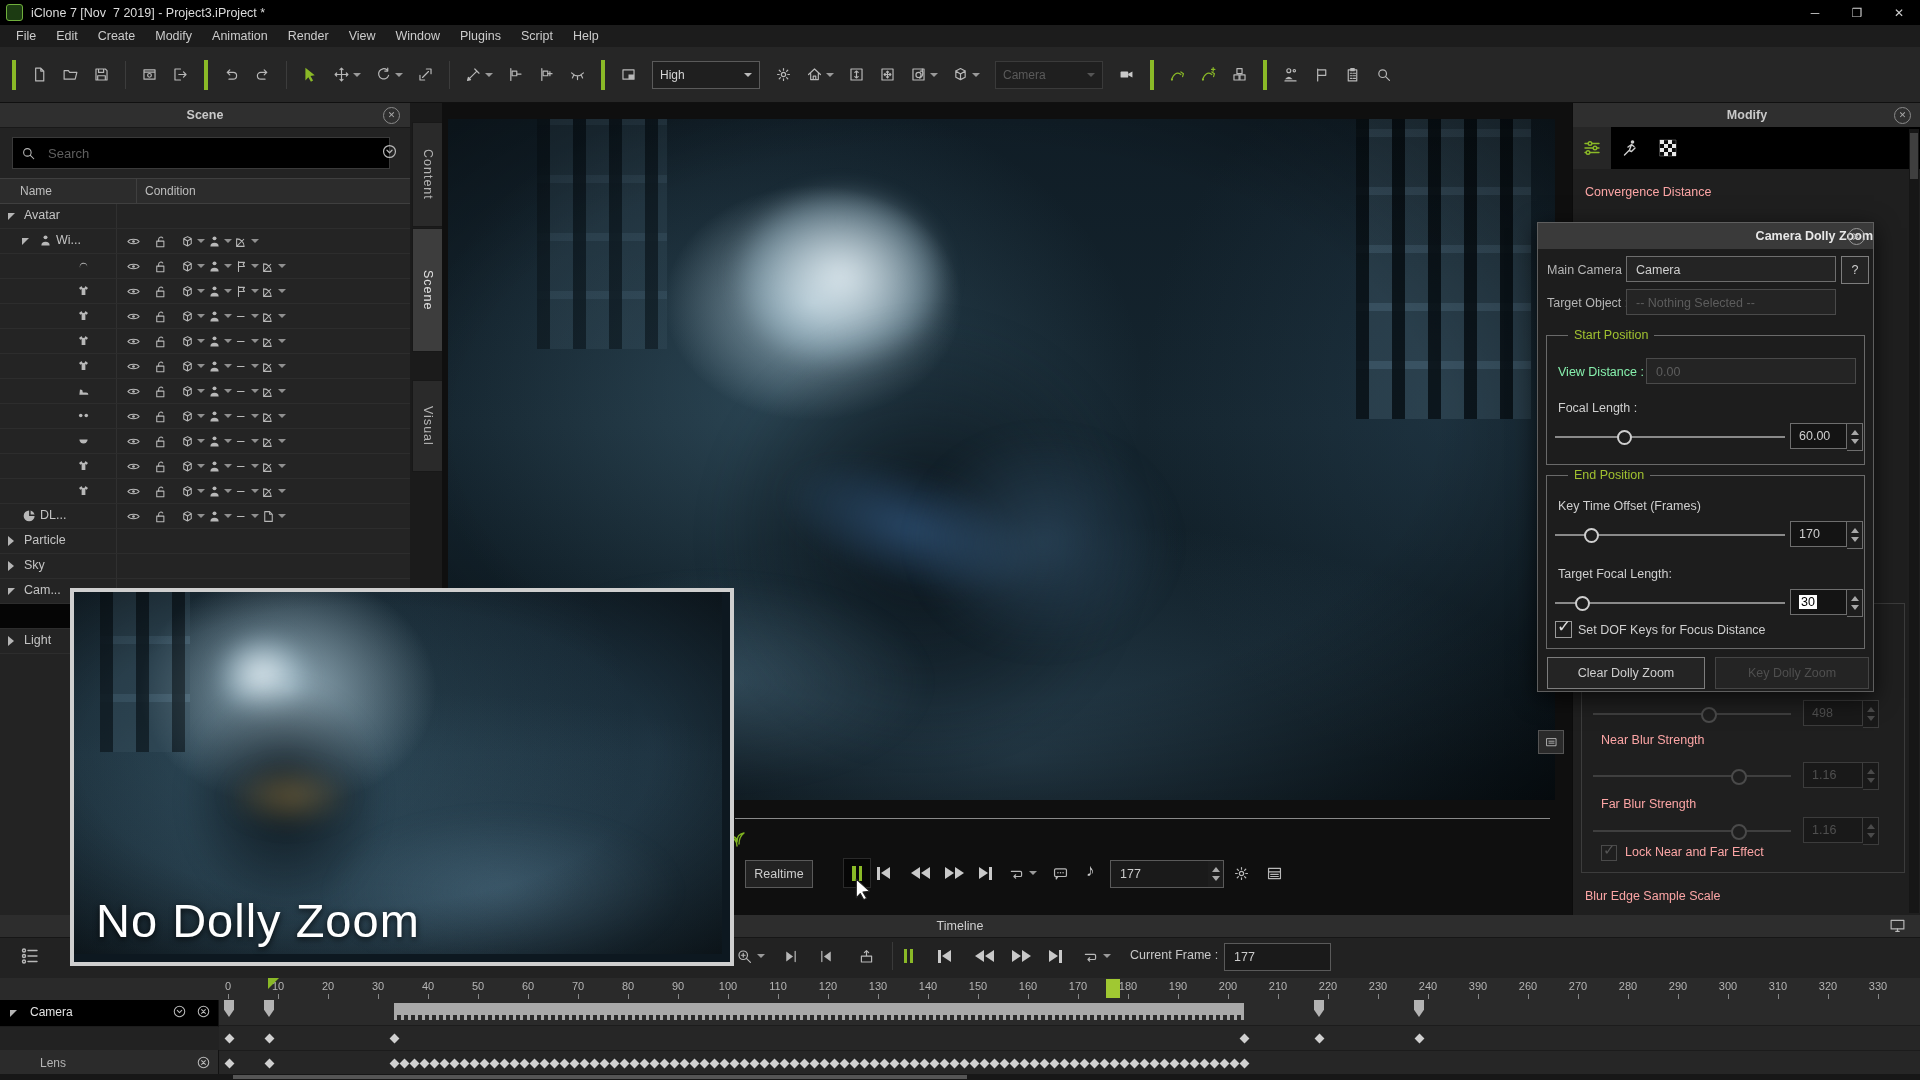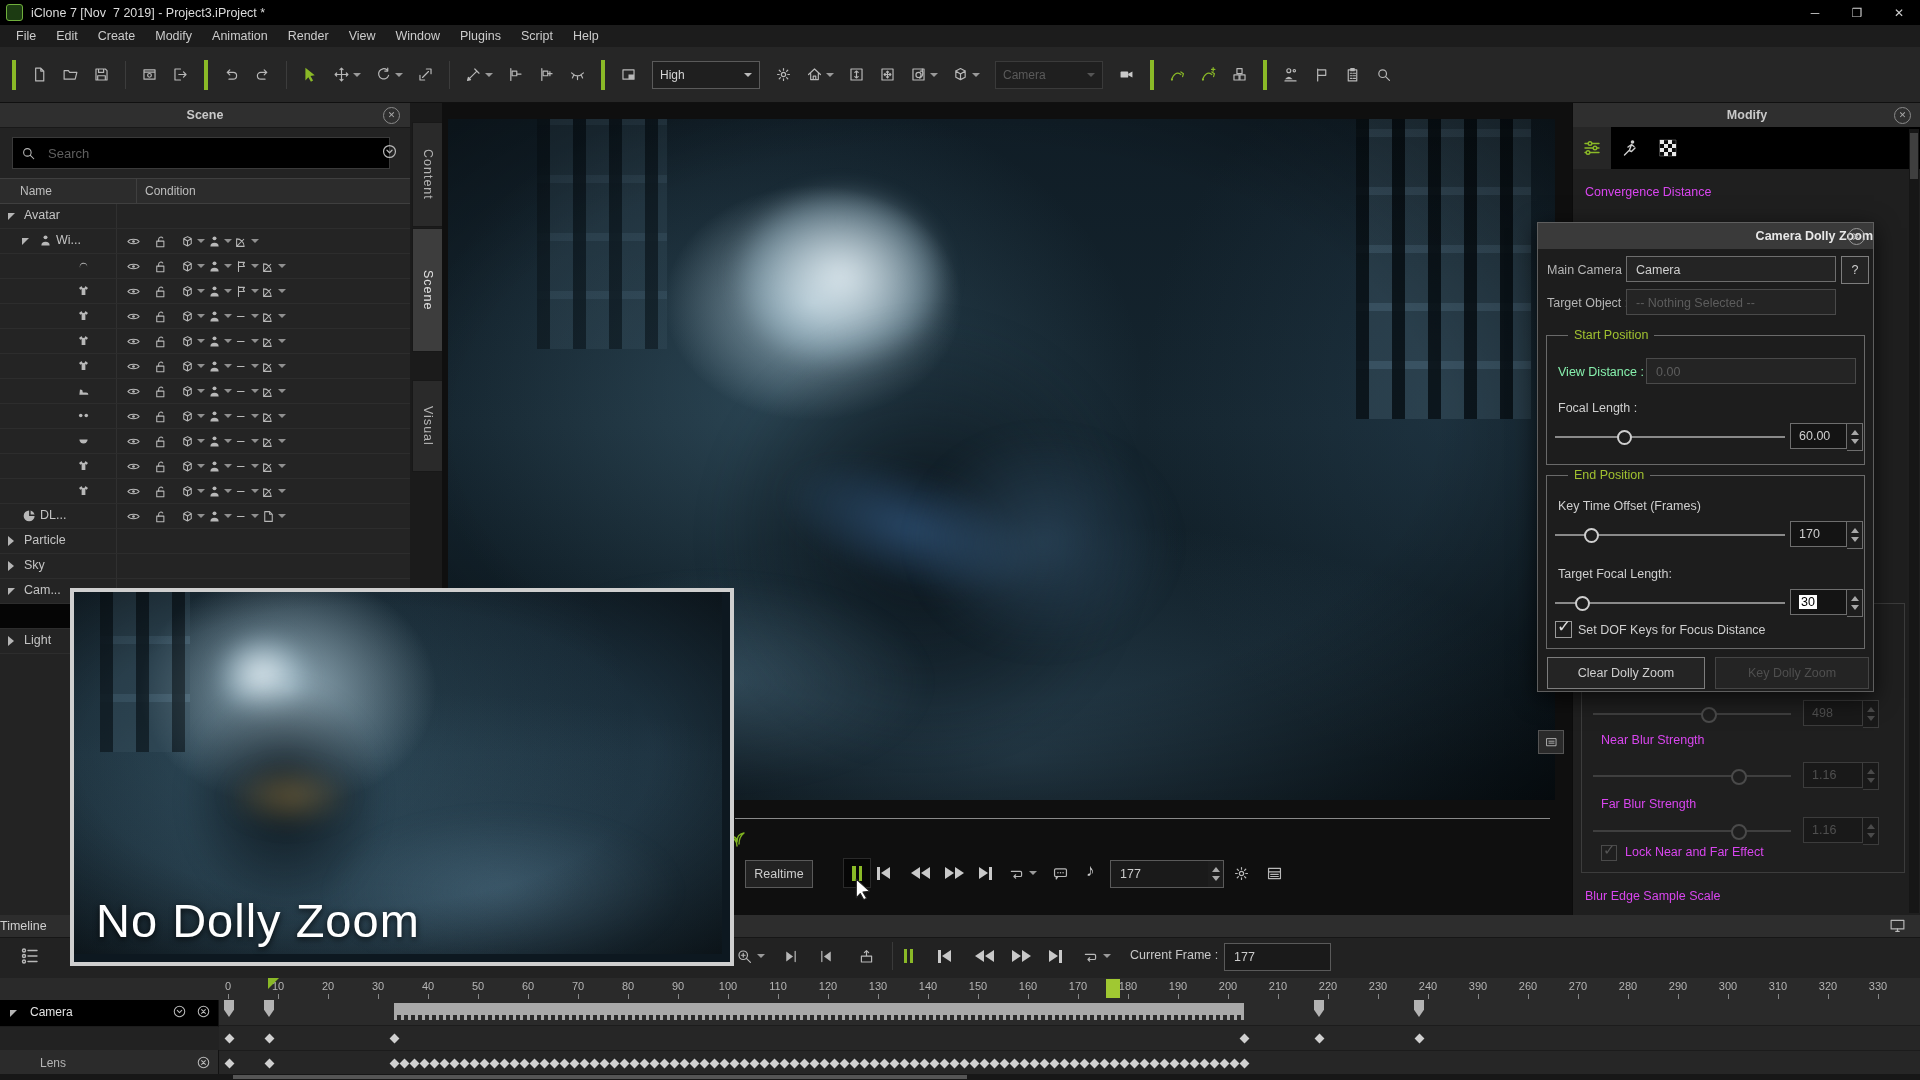--- a/index.html
+++ b/index.html
@@ -81,21 +81,21 @@
   .tri-l2{width:0;height:0;border-right:9px solid #c9c9c9;border-top:6px solid transparent;border-bottom:6px solid transparent;}
   .vbar{width:3px;height:13px;background:#c9c9c9;}
   .pausebtn{position:absolute;width:26px;height:28px;background:#060606;border:1px solid #2a2a2a;display:flex;align-items:center;justify-content:center;gap:3px;}
   .pausebtn .b{width:3.5px;height:15px;background:#8ab927;}
   .spincol{display:flex;flex-direction:column;justify-content:center;gap:4px;align-items:center;width:15px;height:26px;border:1px solid #5a5a5a;border-left:none;background:#1d1d1d;}
   .sp-u{width:0;height:0;border-left:4px solid transparent;border-right:4px solid transparent;border-bottom:5px solid #a8a8a8;}
   .sp-d{width:0;height:0;border-left:4px solid transparent;border-right:4px solid transparent;border-top:5px solid #a8a8a8;}
   
   #timeline{left:0;top:915px;width:1920px;height:165px;background:#222;}
   #tl-head{position:absolute;left:0;top:0;width:1920px;height:22px;background:#2d2d2d;border-bottom:1px solid #161616;
-           display:flex;align-items:center;color:#cfcfcf;font-size:12.5px;}
+           display:flex;align-items:center;justify-content:center;color:#cfcfcf;font-size:12.5px;}
   #tl-tools{position:absolute;left:0;top:22px;width:1920px;height:41px;}
   #tl-ruler{position:absolute;left:0;top:63px;width:1920px;height:22px;background:#2a2a2a;border-bottom:1px solid #181818;}
   .rnum{position:absolute;top:2px;transform:translateX(-50%);color:#b5b5b5;font-size:11px;}
   .rtick{position:absolute;top:16px;width:1px;height:5px;background:#8a8a8a;}
   #playhead{position:absolute;top:1px;width:14px;height:19px;background:#a0c832;}
   #rflag{position:absolute;top:0;width:0;height:0;border-top:11px solid #8ab927;border-right:11px solid transparent;}
   .trow{position:absolute;left:0;width:1920px;display:flex;}
   .trow .tlab{width:218px;background:#2b2b2b;border-bottom:1px solid #1c1c1c;border-right:1px solid #121212;position:relative;color:#b5b5b5;}
   .trow.sel .tlab{background:#000;color:#e2e2e2;}
   .trow .lane{flex:1;position:relative;background:#262626;border-bottom:1px solid #1c1c1c;}
@@ -104,21 +104,21 @@
   .notch{position:absolute;top:0;width:10px;height:17px;background:#b3b3b3;clip-path:polygon(0 0,100% 0,100% 58%,50% 100%,0 58%);}
   .clipbar{position:absolute;top:3px;height:12px;background:#a9a9a9;}
   .sawtooth{position:absolute;top:15px;height:5px;background:repeating-linear-gradient(90deg,#a9a9a9 0 3px,transparent 3px 7px);}
   #tl-scroll{position:absolute;left:0;top:159px;width:1920px;height:6px;background:#171717;}
   #tl-thumb{position:absolute;left:233px;top:1px;width:734px;height:4px;background:#555;}
   
   #modify{left:1572px;top:103px;width:348px;height:812px;background:#1f1f1f;border-left:1px solid #0c0c0c;}
   #mtabs{position:absolute;left:0;top:24px;width:348px;height:42px;background:#000;display:flex;align-items:flex-end;}
   .mtab{width:38px;height:42px;display:flex;align-items:center;justify-content:center;}
   .mtab.active{background:#262626;}
-  .dis-lbl{color:#d946ef;font-size:12.5px;position:absolute;}
+  .dis-lbl{color:#fca5a5;font-size:12.5px;position:absolute;}
   .dslider{position:absolute;height:2px;background:#3f3f3f;}
   .dknob{position:absolute;top:-6px;width:12px;height:12px;border-radius:50%;border:2px solid #4a4a4a;background:#1f1f1f;}
   .dspin{position:absolute;display:flex;}
   .dspin .v{width:50px;height:24px;border:1px solid #3c3c3c;background:#191919;color:#4f4f4f;line-height:24px;padding-left:8px;font-size:12.5px;}
   .dspin .a{width:15px;height:26px;border:1px solid #3c3c3c;border-left:none;display:flex;flex-direction:column;justify-content:center;align-items:center;gap:4px;background:#191919;}
   .dspin .a .sp-u{border-bottom-color:#4a4a4a;}
   .dspin .a .sp-d{border-top-color:#4a4a4a;}
   .dcb{position:absolute;width:14px;height:14px;border:1px solid #4a4a4a;}
   .dcb::after{content:"✓";position:absolute;left:1px;top:-5px;font-size:15px;color:#555;}
   #mscroll{position:absolute;right:2px;top:26px;width:10px;height:784px;background:#161616;}

